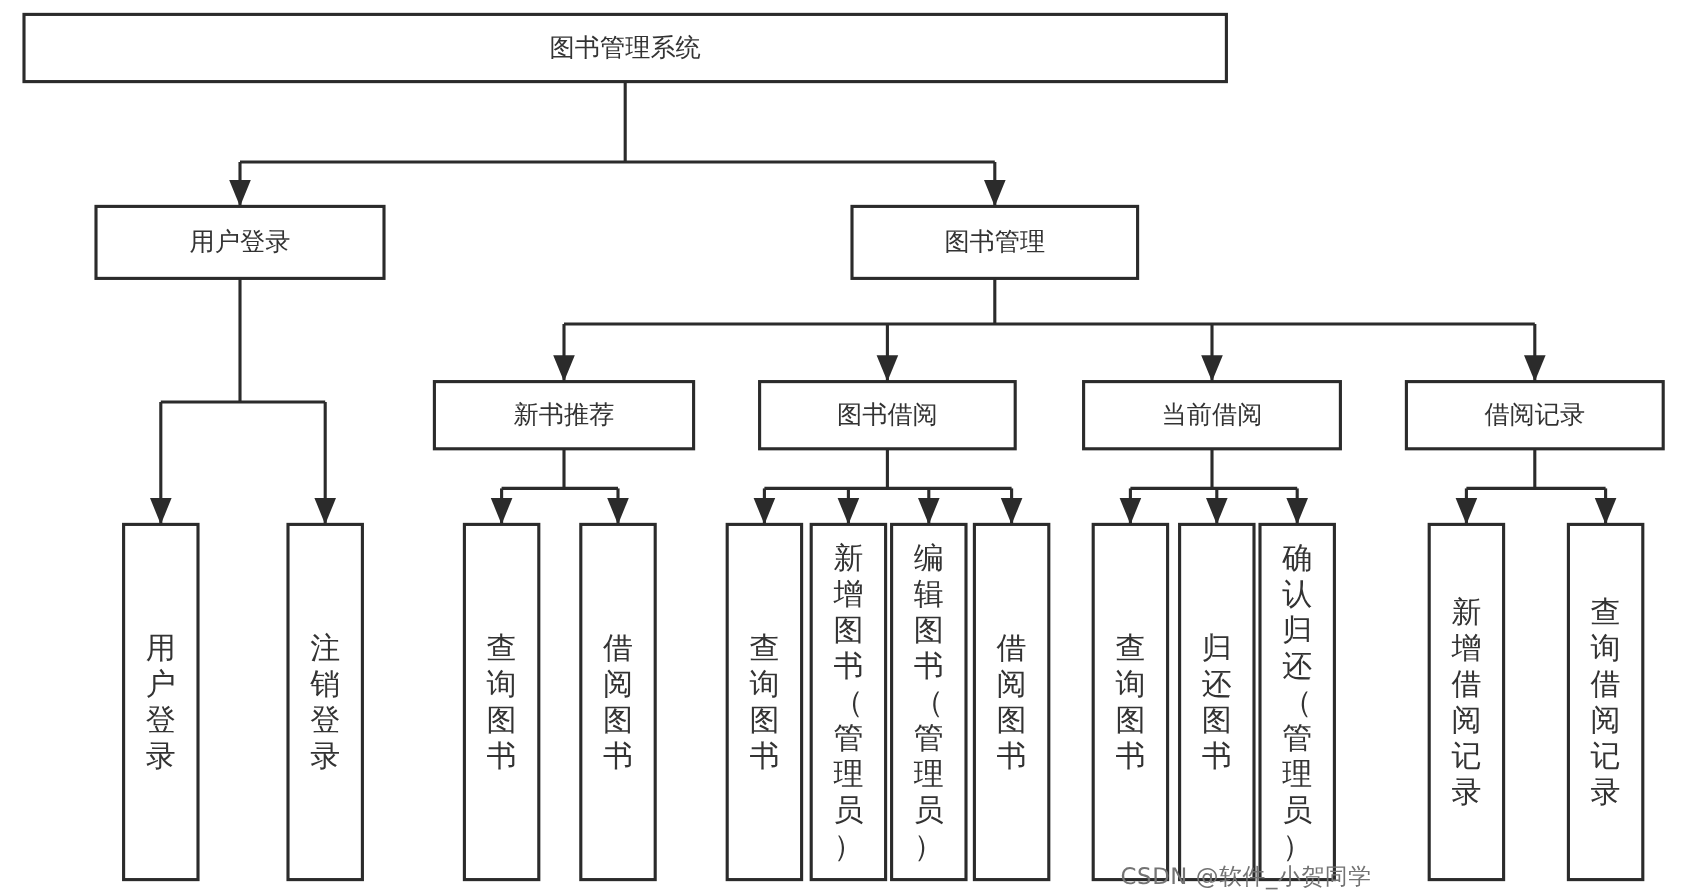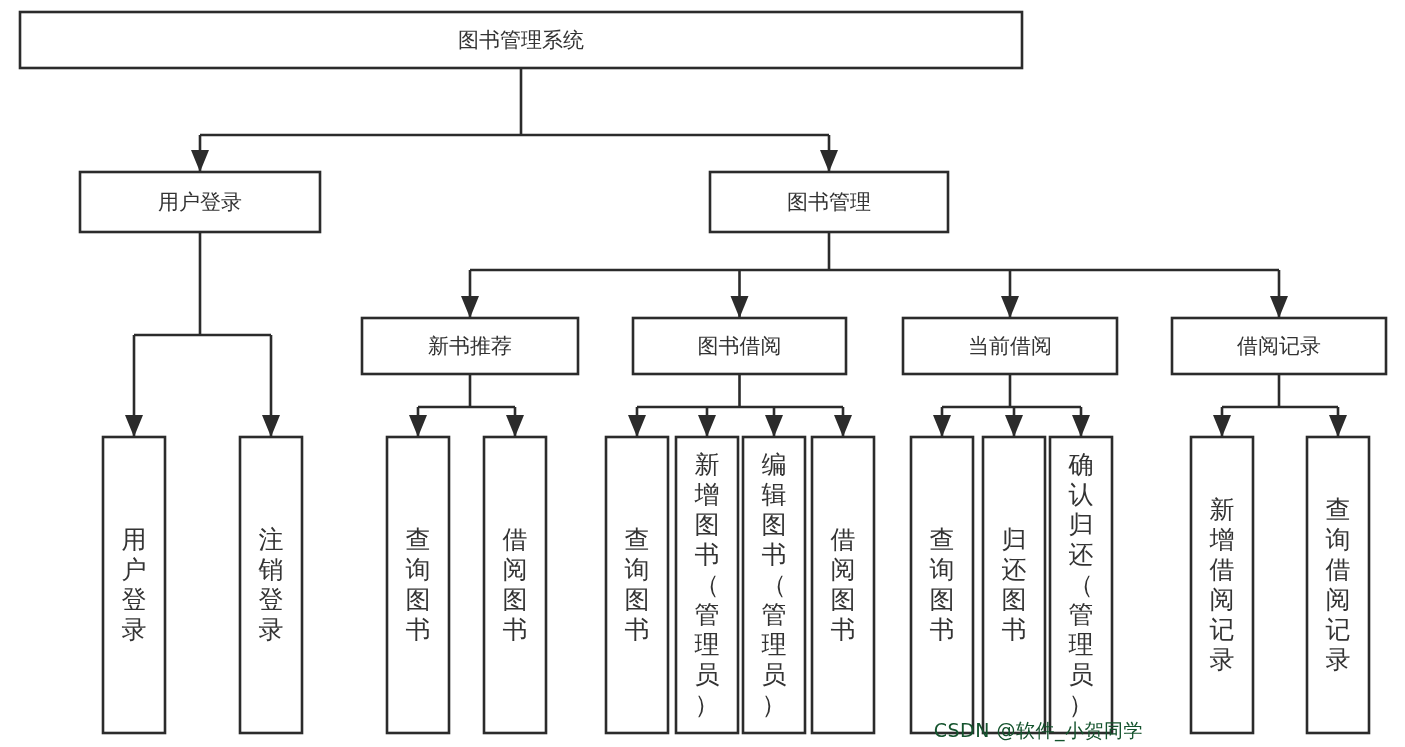--- a/index.html
+++ b/index.html
@@ -53,21 +53,21 @@
   .arrow-head {
     fill: #2b2b2b;
     stroke: none;
   }
   .watermark {
     position: absolute;
     right: 8px;
     bottom: 3px;
     font-family: "DejaVu Sans", "Liberation Sans", sans-serif;
     font-size: 19px;
-    color: #14532d;
+    color: #737373;
     white-space: nowrap;
     letter-spacing: 0.5px;
   }
 </style>
 </head>
 <body>
 
 <div id="diagram-root">
   <svg class="diagram" viewBox="0 0 1405 747" xmlns="http://www.w3.org/2000/svg">
     <g id="connector-layer">

